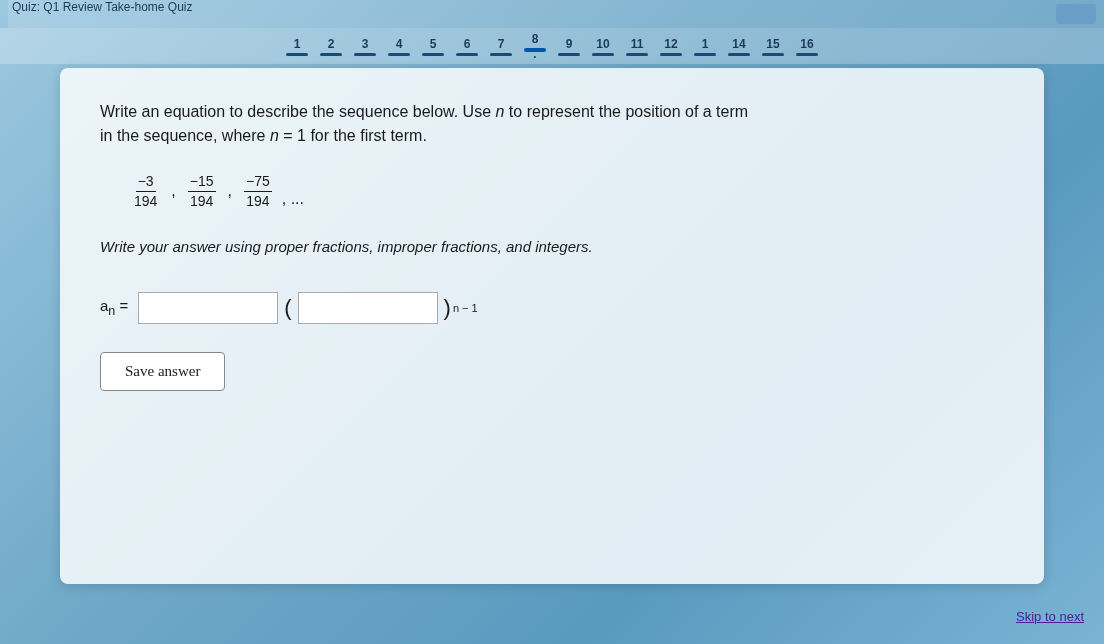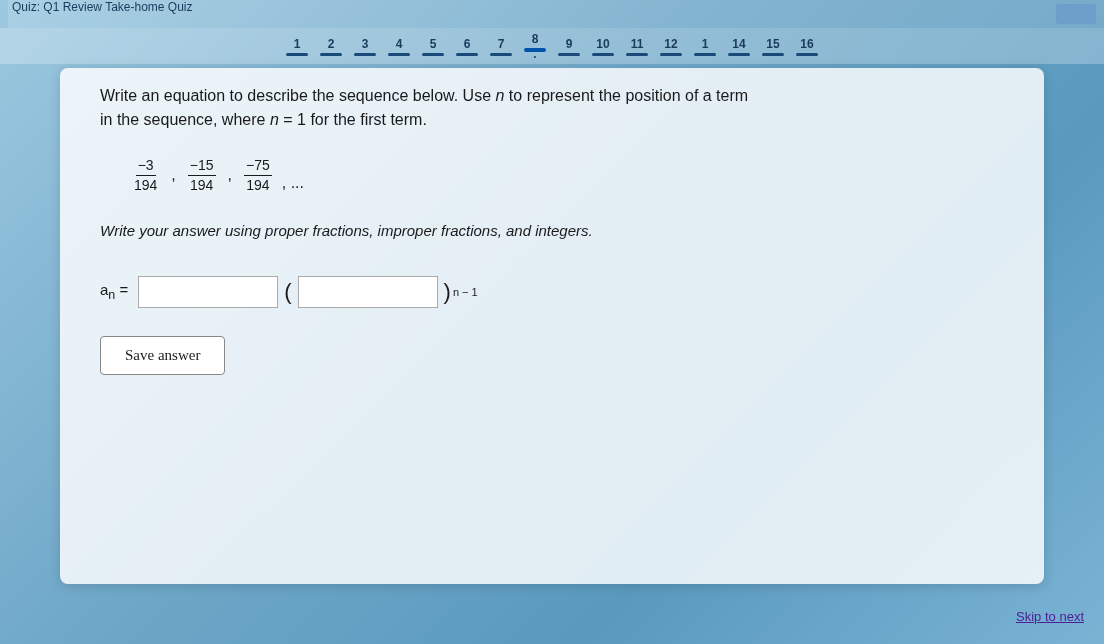--- a/index.html
+++ b/index.html
@@ -87,21 +87,21 @@
 
     
     .content-card {
       position: absolute;
       top: 68px;
       left: 60px;
       right: 60px;
       bottom: 60px;
       background: rgba(255,255,255,0.82);
       border-radius: 8px;
-      padding: 16px 40px;
+      padding: 32px 40px;
       box-shadow: 0 2px 12px rgba(0,0,0,0.15);
     }
 
     .question-text {
       font-size: 16px;
       color: #1a1a1a;
       line-height: 1.5;
       margin-bottom: 24px;
       font-weight: 400;
     }

